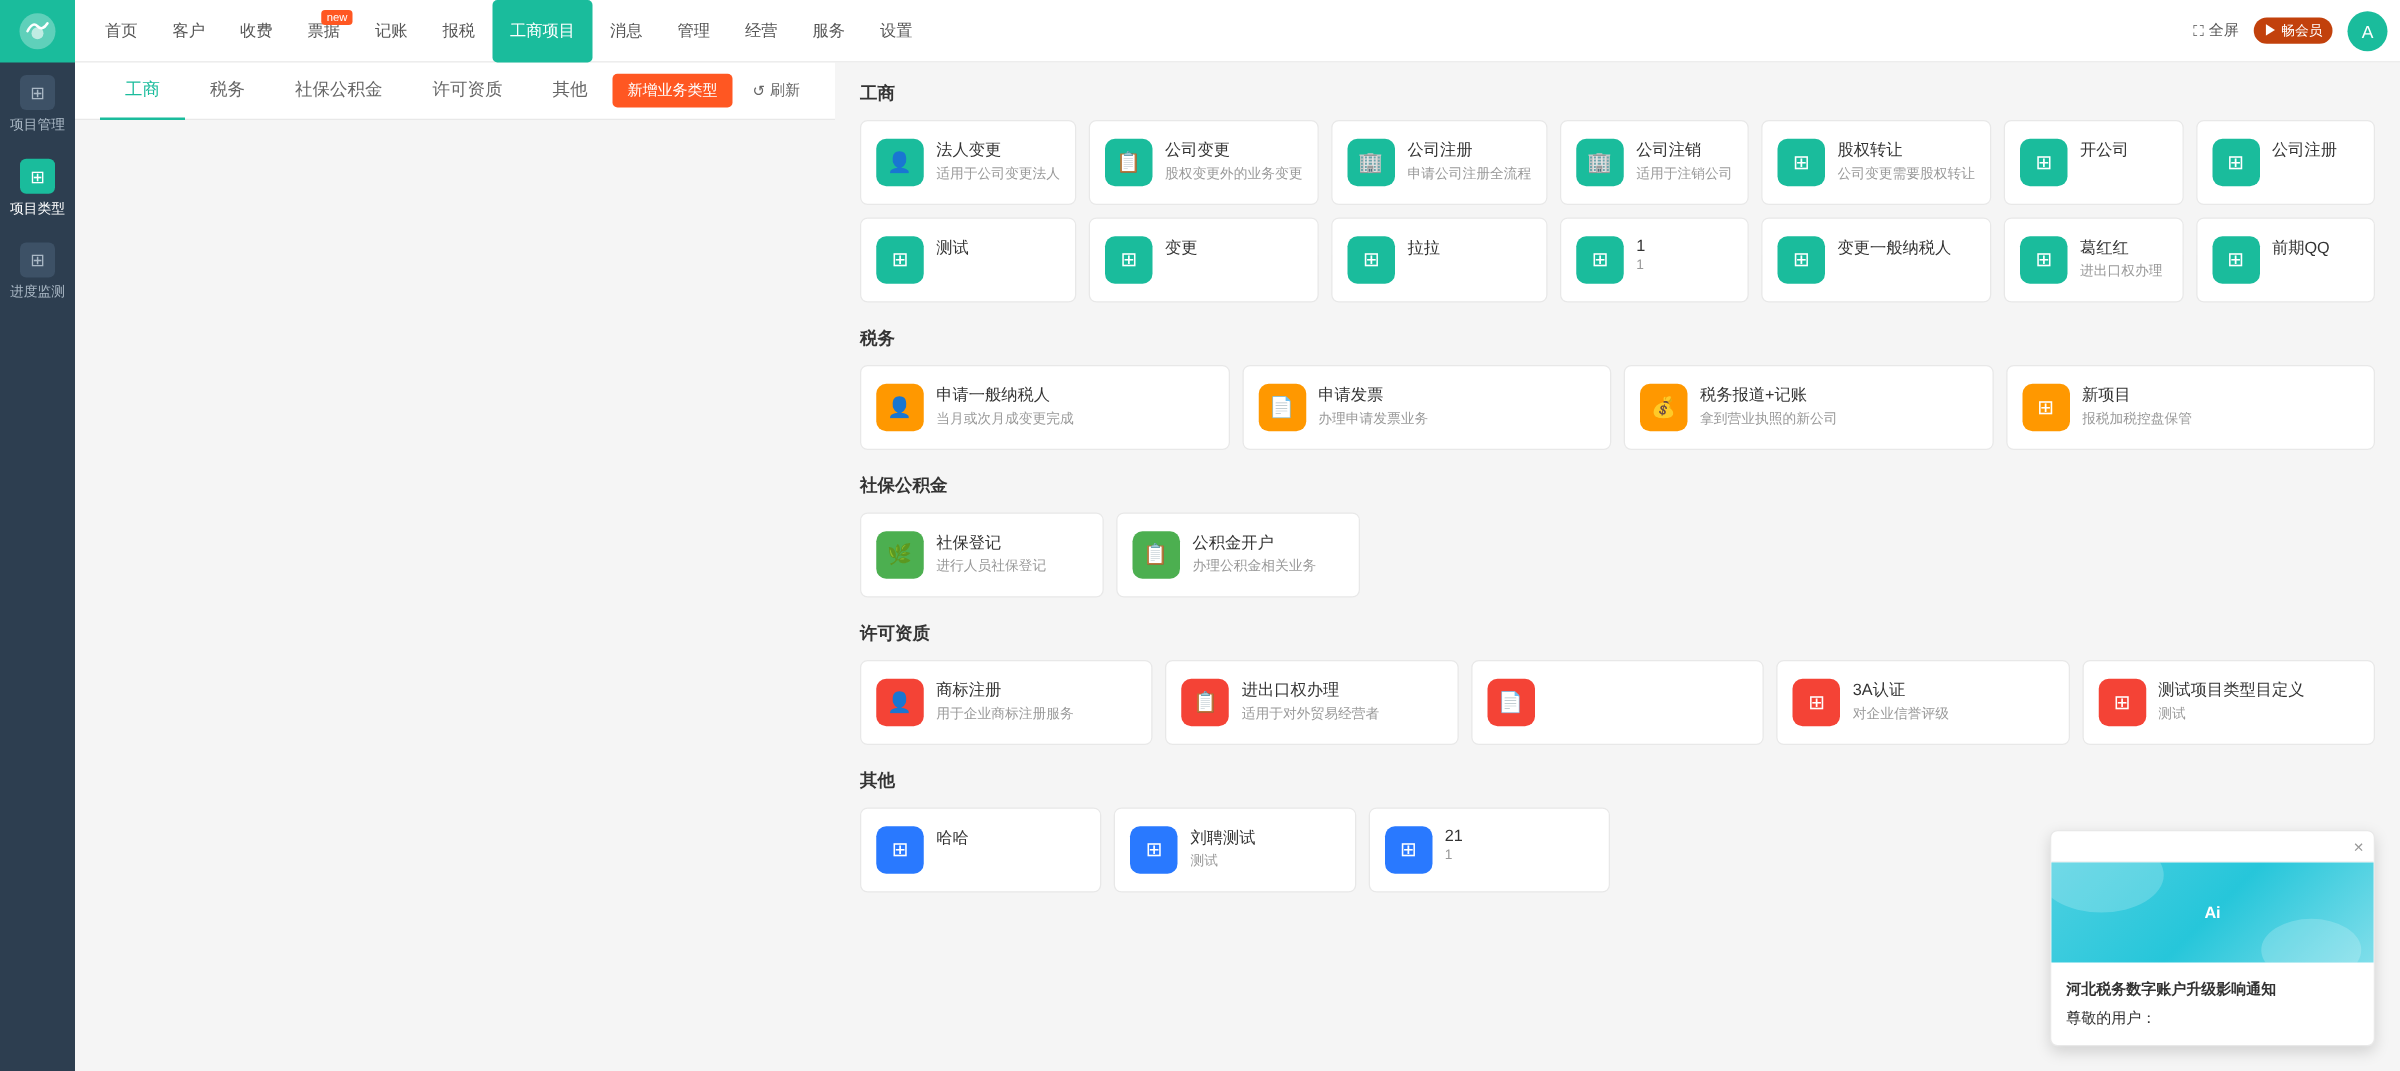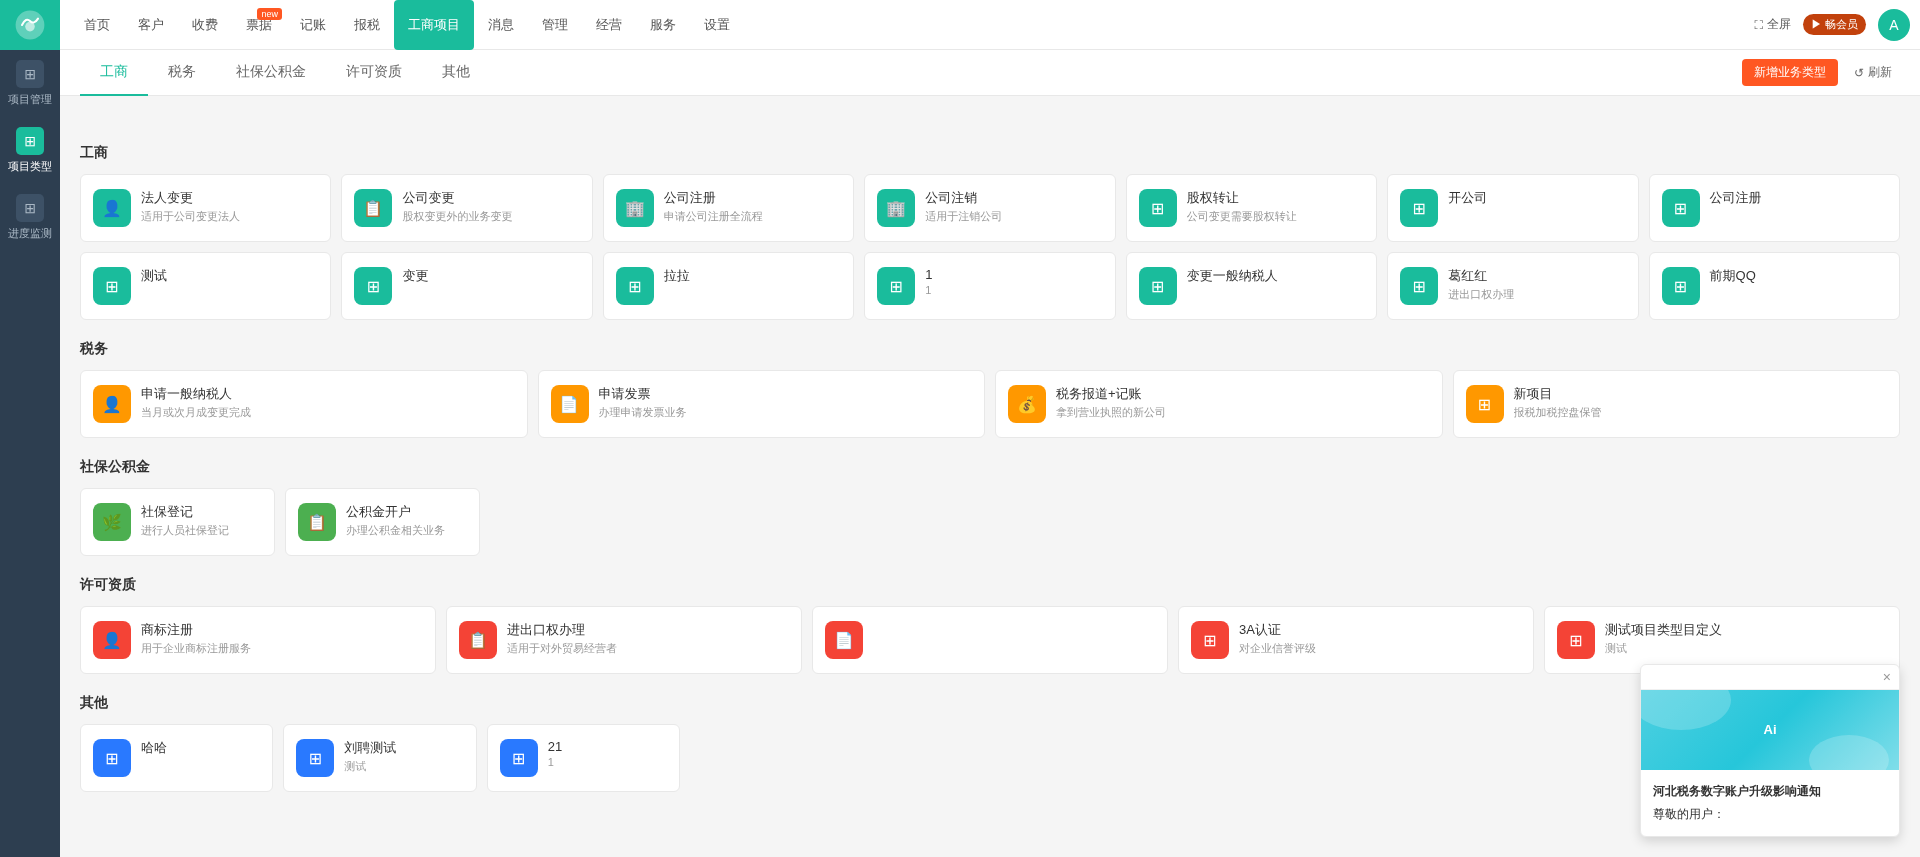--- a/index.html
+++ b/index.html
@@ -118,23 +118,21 @@
       padding: 3px 8px;
       border-radius: 12px;
       font-size: 11px;
       cursor: pointer;
     }
 
     
     .content-area {
       flex: 1;
       display: flex;
-      flex-direction: column;
       overflow: hidden;
-      gap: 32px;
     }
 
     
     .tab-bar {
       background: #fff;
       height: 46px;
       display: flex;
       align-items: center;
       padding: 0 20px;
       border-bottom: 1px solid #e8e8e8;

